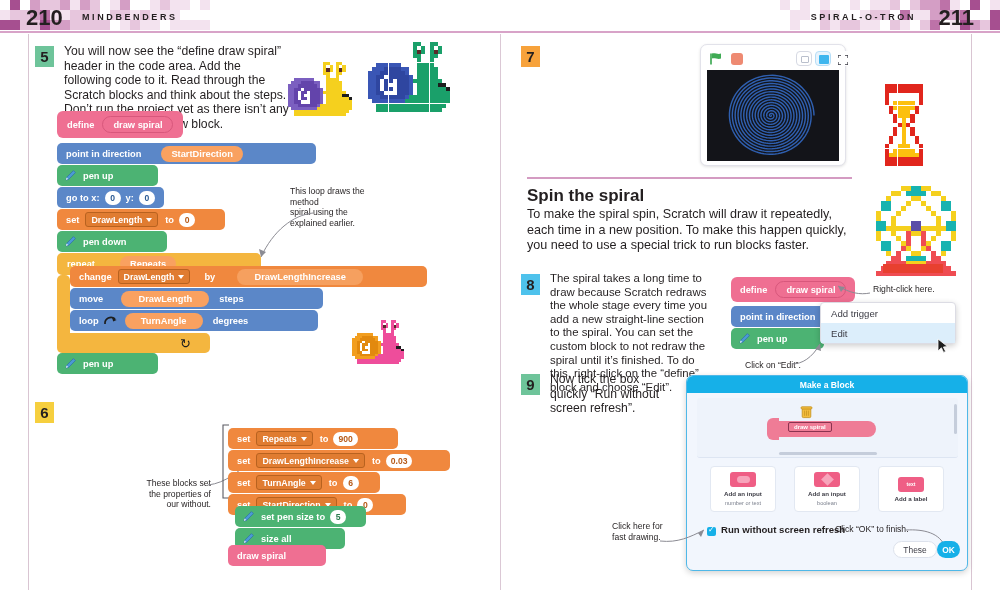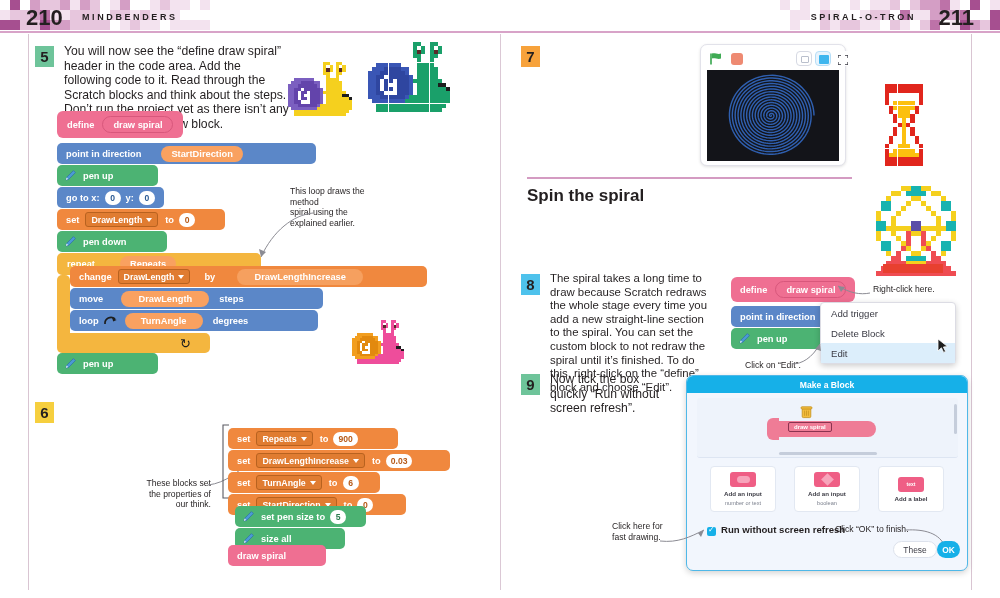--- a/index.html
+++ b/index.html
@@ -981,21 +981,21 @@
   <svg style="position:absolute; left:245px; top:205px;" width="70" height="60">
     <path d="M68 8 C48 10, 28 26, 16 52" fill="none" stroke="#8b8b93" stroke-width="1"></path>
     <path d="M16 52 L14 44 L21 47 Z" fill="#8b8b93"></path>
   </svg>
 
   <div class="stepnum sn-yellow" style="left:35px; top:402px;">6</div>
 
   <div class="callout" style="left:129px; top:478px; width:82px; text-align:right;">
     <div>These blocks set</div>
     <div>the properties of</div>
-    <div>our think.</div>
+    <div>our without.</div>
   </div>
   <svg style="position:absolute; left:208px; top:455px;" width="48" height="36">
     <path d="M0 30 C18 28, 30 16, 44 6" fill="none" stroke="#8b8b93" stroke-width="1"></path>
   </svg>
   <svg style="position:absolute; left:221px; top:424px;" width="10" height="76">
     <path d="M8 1 L2 1 L2 74 L8 74" fill="none" stroke="#5a5a62" stroke-width="1.1"></path>
   </svg>
 
 
   <div id="setRows">
@@ -1230,20 +1230,21 @@
       <i style="left:21.5px;top:77.39999999999999px;width:4.3px;height:4.3px;background:#e1261d;"></i>
       <i style="left:25.799999999999997px;top:77.39999999999999px;width:4.3px;height:4.3px;background:#e1261d;"></i>
       <i style="left:30.099999999999998px;top:77.39999999999999px;width:4.3px;height:4.3px;background:#e1261d;"></i>
       <i style="left:34.4px;top:77.39999999999999px;width:4.3px;height:4.3px;background:#e1261d;"></i>
       <i style="left:38.699999999999996px;top:77.39999999999999px;width:4.3px;height:4.3px;background:#e1261d;"></i>
       <i style="left:43px;top:77.39999999999999px;width:4.3px;height:4.3px;background:#e1261d;"></i>
     </div>
 
   <div class="sec-rule" style="left:527px; top:177px; width:325px;"></div>
   <div class="sec-h" style="left:527px; top:186px;">Spin the spiral</div>
+  <div class="sec-p" style="left:527px; top:207px; width:325px;">To make the spiral spin, Scratch will draw it repeatedly, each time in a new position. To make this happen quickly, you need to use a special trick to run blocks faster.</div>
 
   <div class="pixart" id="ferris" style="left:876px; top:186px;">
       <i style="left:25px;top:0px;width:5px;height:5px;background:#f5d01e;"></i>
       <i style="left:30px;top:0px;width:5px;height:5px;background:#f5d01e;"></i>
       <i style="left:35px;top:0px;width:5px;height:5px;background:#17b3b0;"></i>
       <i style="left:40px;top:0px;width:5px;height:5px;background:#17b3b0;"></i>
       <i style="left:45px;top:0px;width:5px;height:5px;background:#f5d01e;"></i>
       <i style="left:50px;top:0px;width:5px;height:5px;background:#f5d01e;"></i>
       <i style="left:15px;top:5px;width:5px;height:5px;background:#f5d01e;"></i>
       <i style="left:20px;top:5px;width:5px;height:5px;background:#f5d01e;"></i>
@@ -1412,21 +1413,20 @@
   <div style="position:absolute; left:883px; top:264px; width:60px; height:9px; background:#e8402f;"></div>
 
   <div class="callout" style="left:873px; top:284px; font-size:8.6px;">Right-click here.</div>
   <svg style="position:absolute; left:834px; top:283px;" width="38" height="16">
     <path d="M36 10 C26 12, 16 10, 4 3" fill="none" stroke="#8b8b93" stroke-width="1"></path>
     <path d="M4 3 L11 4 L7 9 Z" fill="#8b8b93"></path>
   </svg>
 
   <div class="ctxmenu" style="left:820px; top:302px; width:136px;">
     <div class="ctxitem">Add trigger</div>
-    <div class="ctxitem">Delete Block</div>
     <div class="ctxitem hl">Edit</div>
   </div>
   <svg style="position:absolute; left:937px; top:338px;" width="14" height="16">
     <path d="M1 1 L1 13 L4.4 9.8 L6.6 14.4 L8.6 13.4 L6.4 9 L10.6 8.6 Z" fill="#1d1d1d" stroke="#fff" stroke-width=".8"></path>
   </svg>
 
   <div class="callout" style="left:745px; top:360px;">Click on “Edit”.</div>
   <svg style="position:absolute; left:790px; top:340px;" width="36" height="26">
     <path d="M2 24 C12 24, 22 18, 30 4" fill="none" stroke="#8b8b93" stroke-width="1"></path>
     <path d="M30 4 L25 9 L31 11 Z" fill="#8b8b93"></path>

